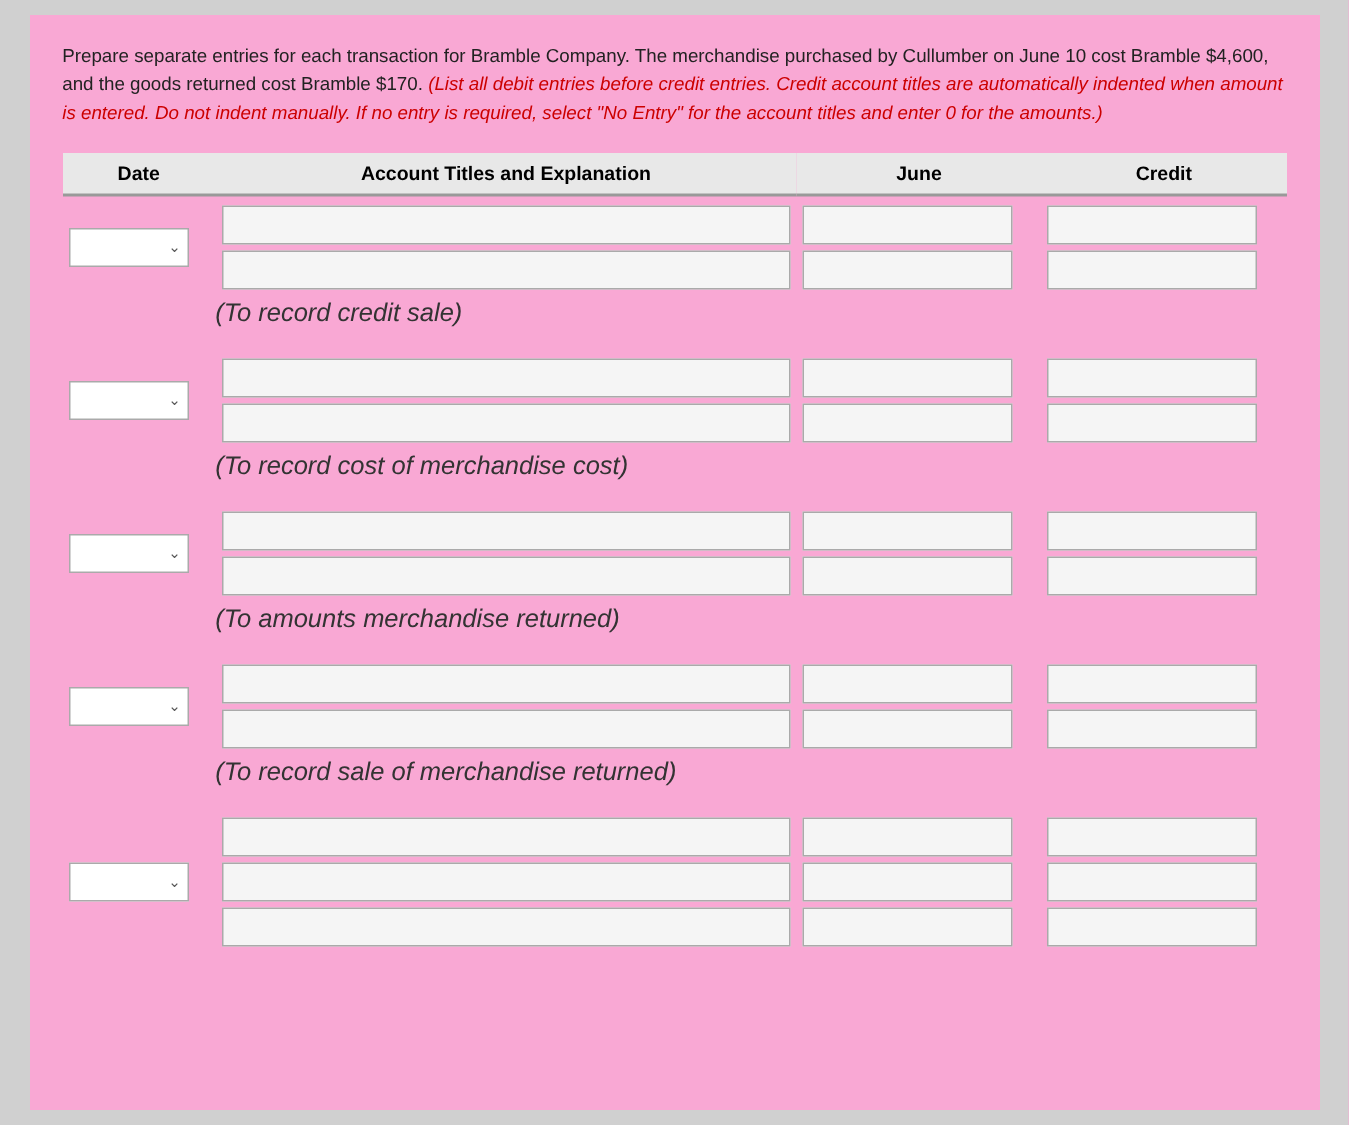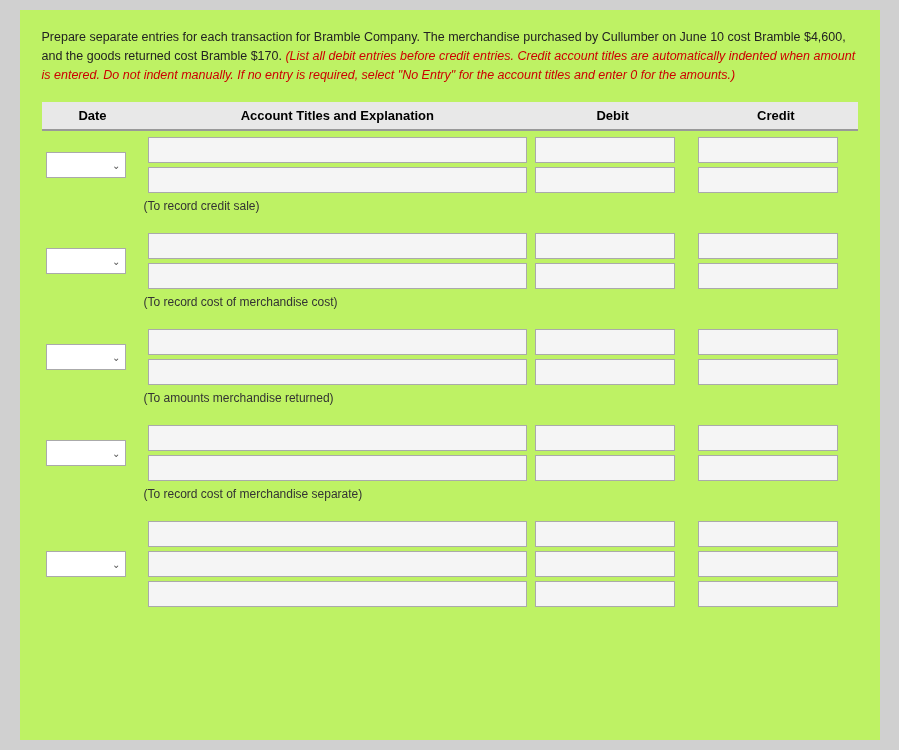--- a/index.html
+++ b/index.html
@@ -13,21 +13,21 @@
       font-family: Arial, sans-serif;
       font-size: 13px;
       display: flex;
       justify-content: center;
       align-items: flex-start;
       min-height: 750px;
       padding: 10px;
     }
 
     .page-container {
-      background: #bef264;
+      background: #f9a8d4;
       width: 860px;
       min-height: 730px;
       padding: 18px 22px;
       position: relative;
     }
 
     .instructions {
       font-size: 12.5px;
       line-height: 1.5;
       color: #222;
@@ -126,22 +126,23 @@
       background: #f5f5f5;
       height: 26px;
       width: 140px;
       padding: 0 6px;
       font-size: 12px;
       outline: none;
     }
 
     .note-row td {
       padding: 4px 0 8px 0;
-      font-size: 12px;
+      font-size: 17px;
       color: #333;
+      font-style: italic;
     }
 
     .note-text {
       padding-left: 8px;
     }
 
     
     .entry-row td {
       padding: 2px 4px;
       vertical-align: middle;
@@ -161,21 +162,21 @@
 <div class="page-container">
   <p class="instructions">
     <span>Prepare separate entries for each transaction for Bramble Company. The merchandise purchased by Cullumber on June 10 cost Bramble $4,600, and the goods returned cost Bramble $170. </span><span class="italic-red">(List all debit entries before credit entries. Credit account titles are automatically indented when amount is entered. Do not indent manually. If no entry is required, select "No Entry" for the account titles and enter 0 for the amounts.)</span>
   </p>
 
   <table class="journal-table">
     <thead>
       <tr>
         <th class="col-date">Date</th>
         <th class="col-account">Account Titles and Explanation</th>
-        <th class="col-debit debit-col">Debit</th>
+        <th class="col-debit debit-col">June</th>
         <th class="col-credit credit-col">Credit</th>
       </tr>
     </thead>
     <tbody>
 
       <tr class="entry-row first-data-row">
         <td class="date-cell" rowspan="2">
           <div class="date-select-wrapper">
             <select></select>
             <span class="chevron">⌄</span>
@@ -308,21 +309,21 @@
         </td>
         <td>
           <input type="text" class="amount-input" style="">
         </td>
         <td>
           <input type="text" class="amount-input" style="">
         </td>
       </tr>
       <tr class="note-row">
         <td></td>
-        <td colspan="3" class="note-text">(To record cost of merchandise separate)</td>
+        <td colspan="3" class="note-text">(To record sale of merchandise returned)</td>
       </tr>
 
       <tr class="entry-group-spacer">
           <td colspan="4"></td>
         </tr>
 
       <tr class="entry-row first-data-row">
         <td class="date-cell" rowspan="3">
           <div class="date-select-wrapper">
             <select></select>

